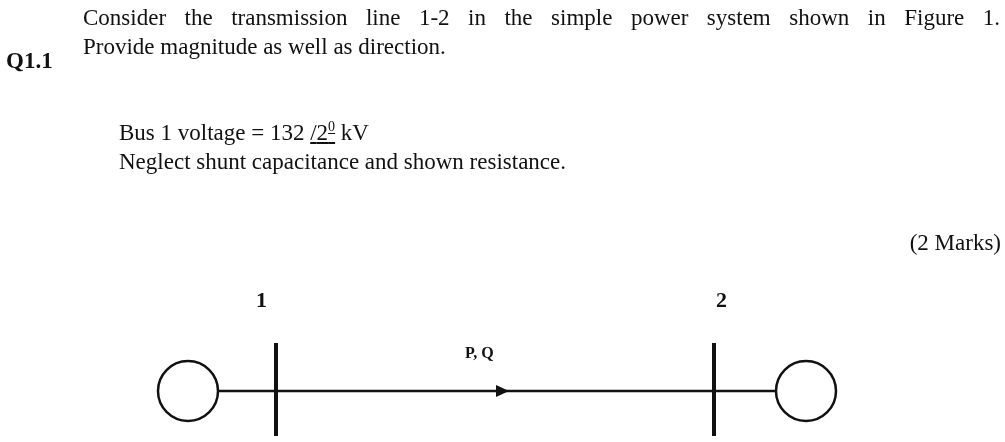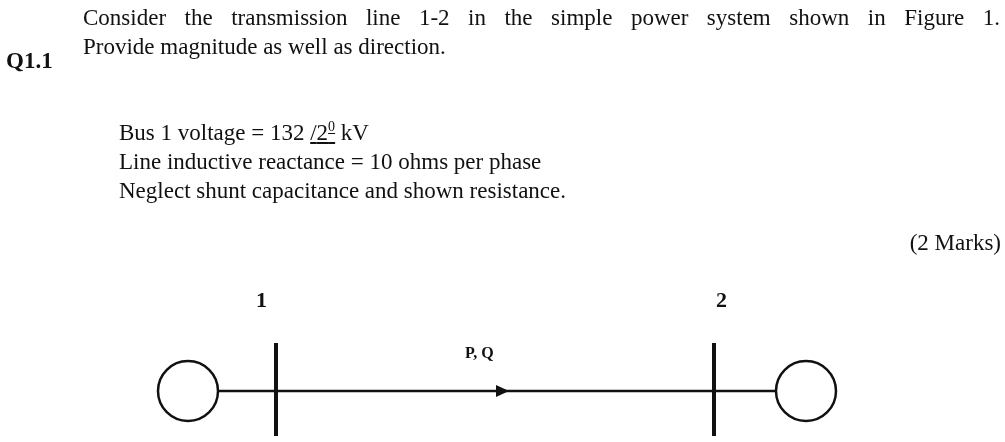--- a/index.html
+++ b/index.html
@@ -23,21 +23,20 @@
 
 <div class="q-label">Q1.1</div>
 
 <div class="para">
   <span class="line justify">Consider the transmission line 1-2 in the simple power system shown in Figure 1.</span>
   <span class="line">Provide magnitude as well as direction.</span>
 </div>
 
 <div class="info">
   <span class="line"><span>Bus 1 voltage = 132 </span><span class="angle"><span>/</span><span>2</span><sup class="deg">0</sup></span><span> kV</span></span>
-  <span class="line">Line inductive reactance = 10 ohms per phase</span>
   <span class="line">Neglect shunt capacitance and shown resistance.</span>
 </div>
 
 <div class="marks">(2 Marks)</div>
 
 <div class="diagram">
   <div class="bus-label" style="left:256px; top:17px;">1</div>
   <div class="bus-label" style="left:716px; top:17px;">2</div>
   <div class="pq-label" style="left:465px; top:74px;">P, Q</div>
 

